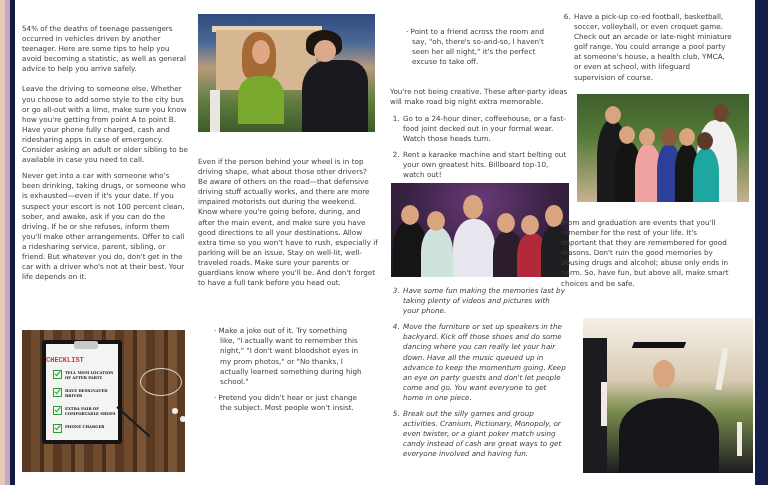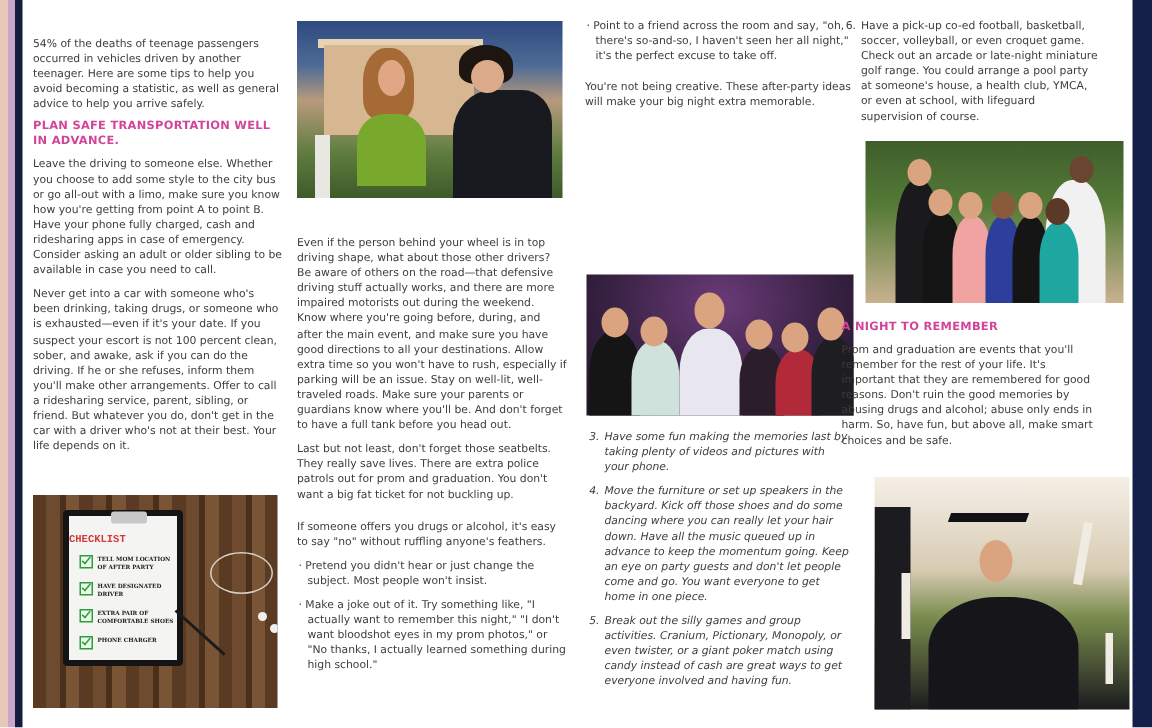--- a/index.html
+++ b/index.html
@@ -16,21 +16,21 @@
 
   .col { position:absolute; top:0; }
   .col1 { left:22px; width:166px; }
   .col2 { left:198px; width:180px; }
   .col3 { left:390px; width:178px; }
   .col4 { left:561px; width:172px; }
 
   .h { color:#d2449a; font-weight:bold; font-size:7.6px; letter-spacing:0.2px; line-height:10px; margin:0; text-transform:uppercase; }
   p, li { font-size:7.2px; line-height:10.1px; margin:0; color:#3d3d3d; }
   .sp { height:6px; }
-  ul.dash { list-style:none; padding:0; margin:0; }
+  ul.dash { list-style:none; padding:0; margin:15px; }
   ul.dash li { padding-left:7px; text-indent:-6px; margin-bottom:6px; }
   ul.dash li::before { content:"· "; }
   ol.num { padding:0 0 0 12px; margin:0; }
   ol.num li { margin-bottom:6px; padding-left:1px; }
 
   .photo { position:absolute; overflow:hidden; }
   
   .wood { background:
       repeating-linear-gradient(90deg, #5a3a22 0 9px, #6e4a2e 9px 18px, #4a2f1b 18px 22px, #7a5535 22px 31px);
   }
@@ -69,21 +69,20 @@
 
 <div class="edge-peach"></div>
 <div class="edge-lilac"></div>
 <div class="edge-navy-left"></div>
 <div class="edge-navy-right"></div>
 
 <div class="col col1" style="top:20px;">
   <div style="height:4px"></div>
   <p> 54% of the deaths of teenage passengers occurred in vehicles driven by another teenager. Here are some tips to help you avoid becoming a statistic, as well as general advice to help you arrive safely.</p>
   <div style="height:5px"></div>
-  <h2 class="h">PLAN SAFE TRANSPORTATION WELL IN ADVANCE.</h2>
   <div style="height:5px"></div>
   <p>Leave the driving to someone else. Whether you choose to add some style to the city bus or go all-out with a limo, make sure you know how you're getting from point A to point B. Have your phone fully charged, cash and ridesharing apps in case of emergency. Consider asking an adult or older sibling to be available in case you need to call.</p>
   <div class="sp"></div>
   <p>Never get into a car with someone who's been drinking, taking drugs, or someone who is exhausted—even if it's your date. If you suspect your escort is not 100 percent clean, sober, and awake, ask if you can do the driving. If he or she refuses, inform them you'll make other arrangements. Offer to call a ridesharing service, parent, sibling, or friend. But whatever you do, don't get in the car with a driver who's not at their best. Your life depends on it.</p>
 </div>
 
 <div class="photo wood" style="left:22px; top:330px; width:163px; height:142px;">
   <div class="clipboard">
     <div class="clip-paper">
       <div class="clip-top"></div>
@@ -120,38 +119,40 @@
   <div class="girl-face"></div>
   <div class="girl-dress"></div>
   <div class="boy-suit"></div>
   <div class="boy-hair"></div>
   <div class="boy-face"></div>
 </div>
 
 <div class="col col2" style="top:157px;">
   <p>Even if the person behind your wheel is in top driving shape, what about those other drivers? Be aware of others on the road—that defensive driving stuff actually works, and there are more impaired motorists out during the weekend. Know where you're going before, during, and after the main event, and make sure you have good directions to all your destinations. Allow extra time so you won't have to rush, especially if parking will be an issue. Stay on well-lit, well-traveled roads. Make sure your parents or guardians know where you'll be. And don't forget to have a full tank before you head out.</p>
   <div class="sp"></div>
-  <p>Last but not least, don't forget those seatbelts. They really save lives. There are extra police patrols out for prom and graduation. You don't want a big fat ticket for not buckling up.</p>
-  <div class="sp"></div>
-  <div style="height:5px"></div>
-  <p>If someone offers you drugs or alcohol, it's easy to say "no" without ruffling anyone's feathers.</p>
+  <div class="sp"></div>
+  <div style="height:5px"></div>
   <div class="sp"></div>
   <ul class="dash">
+    <li>Make a joke out of it. Try something like, "I actually want to remember this night," "I don't want bloodshot eyes in my prom photos," or "No thanks, I actually learned something during high school."</li>
     <li>Pretend you didn't hear or just change the subject. Most people won't insist.</li>
-    <li>Make a joke out of it. Try something like, "I actually want to remember this night," "I don't want bloodshot eyes in my prom photos," or "No thanks, I actually learned something during high school."</li>
   </ul>
 </div>
 
 <div class="col col3" style="top:12px;">
   <ul class="dash">
     <li>Point to a friend across the room and say, "oh, there's so-and-so, I haven't seen her all night," it's the perfect excuse to take off.</li>
   </ul>
   <div style="height:5px"></div>
-  <p>You're not being creative. These after-party ideas will make your big night extra memorable.</p>
-  <div class="sp"></div>
+  <p>You're not being creative. These after-party ideas will make road big night extra memorable.</p>
+  <div class="sp"></div>
+  <ol class="num">
+    <li>Go to a 24-hour diner, coffeehouse, or a fast-food joint decked out in your formal wear. Watch those heads turn.</li>
+    <li>Rent a karaoke machine and start belting out your own greatest hits. Billboard top-10, watch out!</li>
+  </ol>
 </div>
 
 <div class="photo karaoke" style="left:391px; top:183px; width:178px; height:94px;">
   <div class="person" style="left:2px; top:38px; width:34px; height:60px; background:#151515;"></div>
   <div class="head" style="left:10px; top:22px; width:18px; height:20px;"></div>
   <div class="person" style="left:30px; top:44px; width:32px; height:56px; background:#cfe3dc;"></div>
   <div class="head" style="left:36px; top:28px; width:18px; height:20px;"></div>
   <div class="person" style="left:62px; top:36px; width:42px; height:64px; background:#e8e6ee;"></div>
   <div class="head" style="left:72px; top:12px; width:20px; height:24px;"></div>
   <div class="person" style="left:102px; top:48px; width:30px; height:50px; background:#2b1e2a;"></div>
@@ -187,21 +188,20 @@
   <div class="head" style="left:62px; top:34px; width:16px; height:18px;"></div>
   <div class="person" style="left:80px; top:50px; width:24px; height:58px; background:#2d3f9b;"></div>
   <div class="head" style="left:84px; top:34px; width:16px; height:18px; background:#8a5a3c;"></div>
   <div class="person" style="left:98px; top:50px; width:24px; height:58px; background:#151515;"></div>
   <div class="head" style="left:102px; top:34px; width:16px; height:18px;"></div>
   <div class="person" style="left:116px; top:54px; width:26px; height:54px; background:#1ea6a0;"></div>
   <div class="head" style="left:120px; top:38px; width:16px; height:18px; background:#5a3a26;"></div>
 </div>
 
 <div class="col col4" style="top:213px;">
-  <h2 class="h">A NIGHT TO REMEMBER</h2>
   <div style="height:5px"></div>
   <p>Prom and graduation are events that you'll remember for the rest of your life. It's important that they are remembered for good reasons. Don't ruin the good memories by abusing drugs and alcohol; abuse only ends in harm. So, have fun, but above all, make smart choices and be safe.</p>
 </div>
 
 <div class="photo grad" style="left:583px; top:318px; width:170px; height:155px;">
   <div class="person" style="left:0px; top:20px; width:24px; height:135px; background:#1c1c20; border-radius:0;"></div>
   <div class="person" style="left:36px; top:80px; width:100px; height:75px; background:#15151a;"></div>
   <div class="head" style="left:70px; top:42px; width:22px; height:28px;"></div>
   <div style="position:absolute; left:50px; top:24px; width:52px; height:6px; background:#121216; transform:skewX(-20deg);"></div>
   <div style="position:absolute; left:136px; top:30px; width:6px; height:42px; background:#f0ece4; transform:rotate(10deg);"></div>

